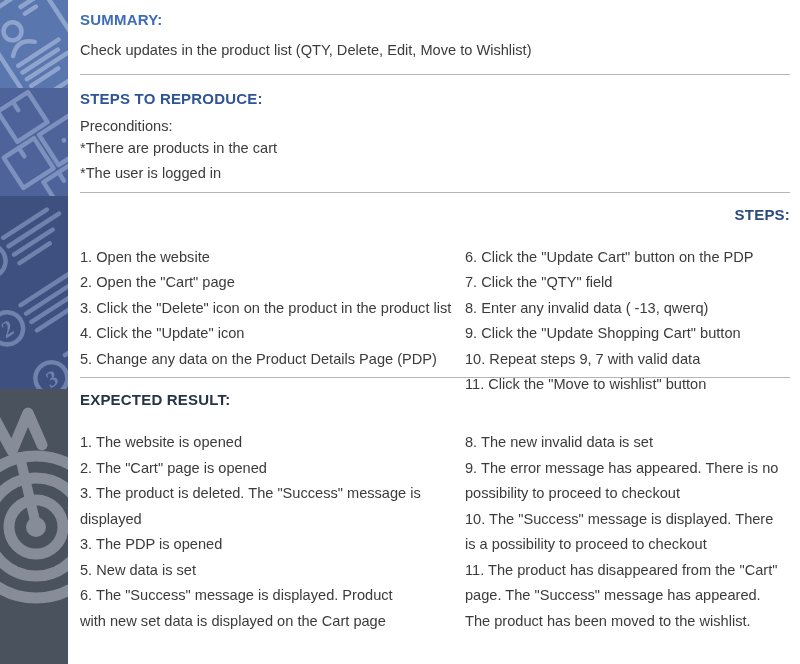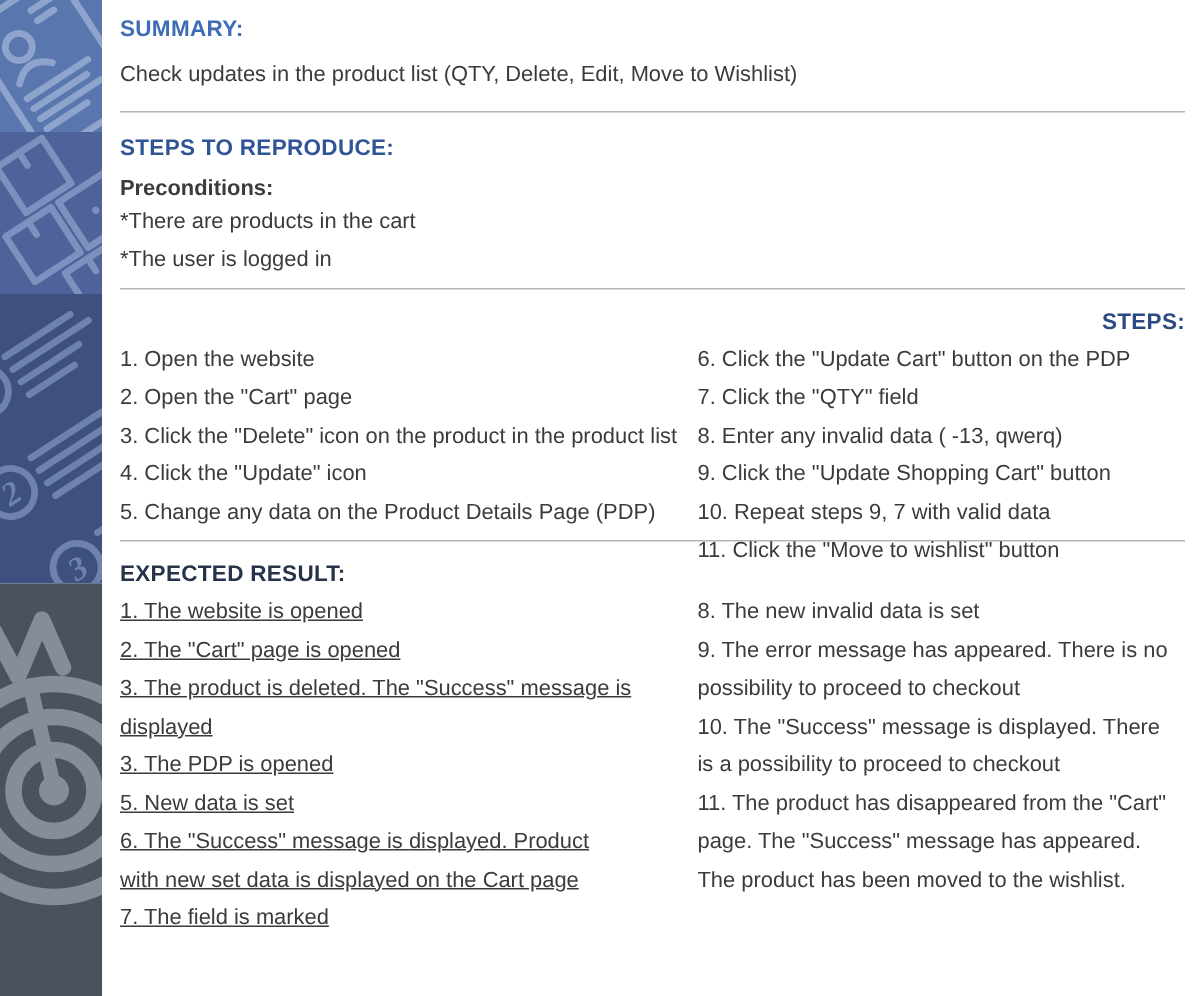--- a/index.html
+++ b/index.html
@@ -18,32 +18,32 @@
   .sb-2 { height:108px; }
   .sb-3 { height:193px; }
   .sb-4 { flex:1; }
   .sb svg { position:absolute; }
 
   
   .content { flex:1; padding:0 10px 0 12px; position:relative; }
   .heading { font-size:15px; font-weight:bold; letter-spacing:.2px; line-height:20px; margin:0; }
   .divider { border:none; border-top:1px solid #b5b5b5; margin:0; }
   .txt { font-size:14.6px; line-height:25.5px; margin:0; }
-  .bold { font-weight:bold; }
+  .bold { font-weight:normal; }
 
   .sec-summary { padding-top:10px; }
   .summary-text { margin-top:8px; }
   .hr-1 { margin-top:10px; margin-bottom:14px; }
   .preconditions-label { margin-top:7px; line-height:20px; }
   .hr-2 { margin-top:5px; margin-bottom:12px; }
-  .list { margin-top:3px; }
+  .list { margin-top:20px; }
   .cols { position:relative; }
   .col-left { width:372px; }
   .col-right { position:absolute; left:385px; top:0; width:322px; }
-  .sec-expected .col-left { width:342px;text-decoration:underline; }
+  .sec-expected .col-left { width:342px; }
   .sec-expected .col-right { width:318px; }
   .hr-3 { margin-top:5px; margin-bottom:12px; }
 </style>
 </head>
 <body>
 
 <div class="page">
 
   <div class="sidebar">
 
@@ -147,21 +147,20 @@
     <div class="sec-expected">
       <h2 class="heading" style="color: rgb(38, 51, 73);">EXPECTED RESULT:</h2>
       <div class="cols list">
         <div class="col-left">
           <div class="txt">1. The website is opened</div>
           <div class="txt">2. The "Cart" page is opened</div>
           <div class="txt">3. The product is deleted. The "Success" message is displayed</div>
           <div class="txt">3. The PDP is opened</div>
           <div class="txt">5. New data is set</div>
           <div class="txt">6. The "Success" message is displayed. Product with new set data is displayed on the Cart page</div>
-          <div class="txt">7. The field is marked</div>
         </div>
         <div class="col-right">
           <div class="txt">8. The new invalid data is set</div>
           <div class="txt">9. The error message has appeared. There is no  possibility to proceed to checkout</div>
           <div class="txt">10. The "Success" message is displayed. There is a  possibility to proceed to checkout</div>
           <div class="txt">11. The product has disappeared from the "Cart" page. The "Success" message has appeared. The product has been moved to the wishlist.</div>
         </div>
       </div>
     </div>
 

